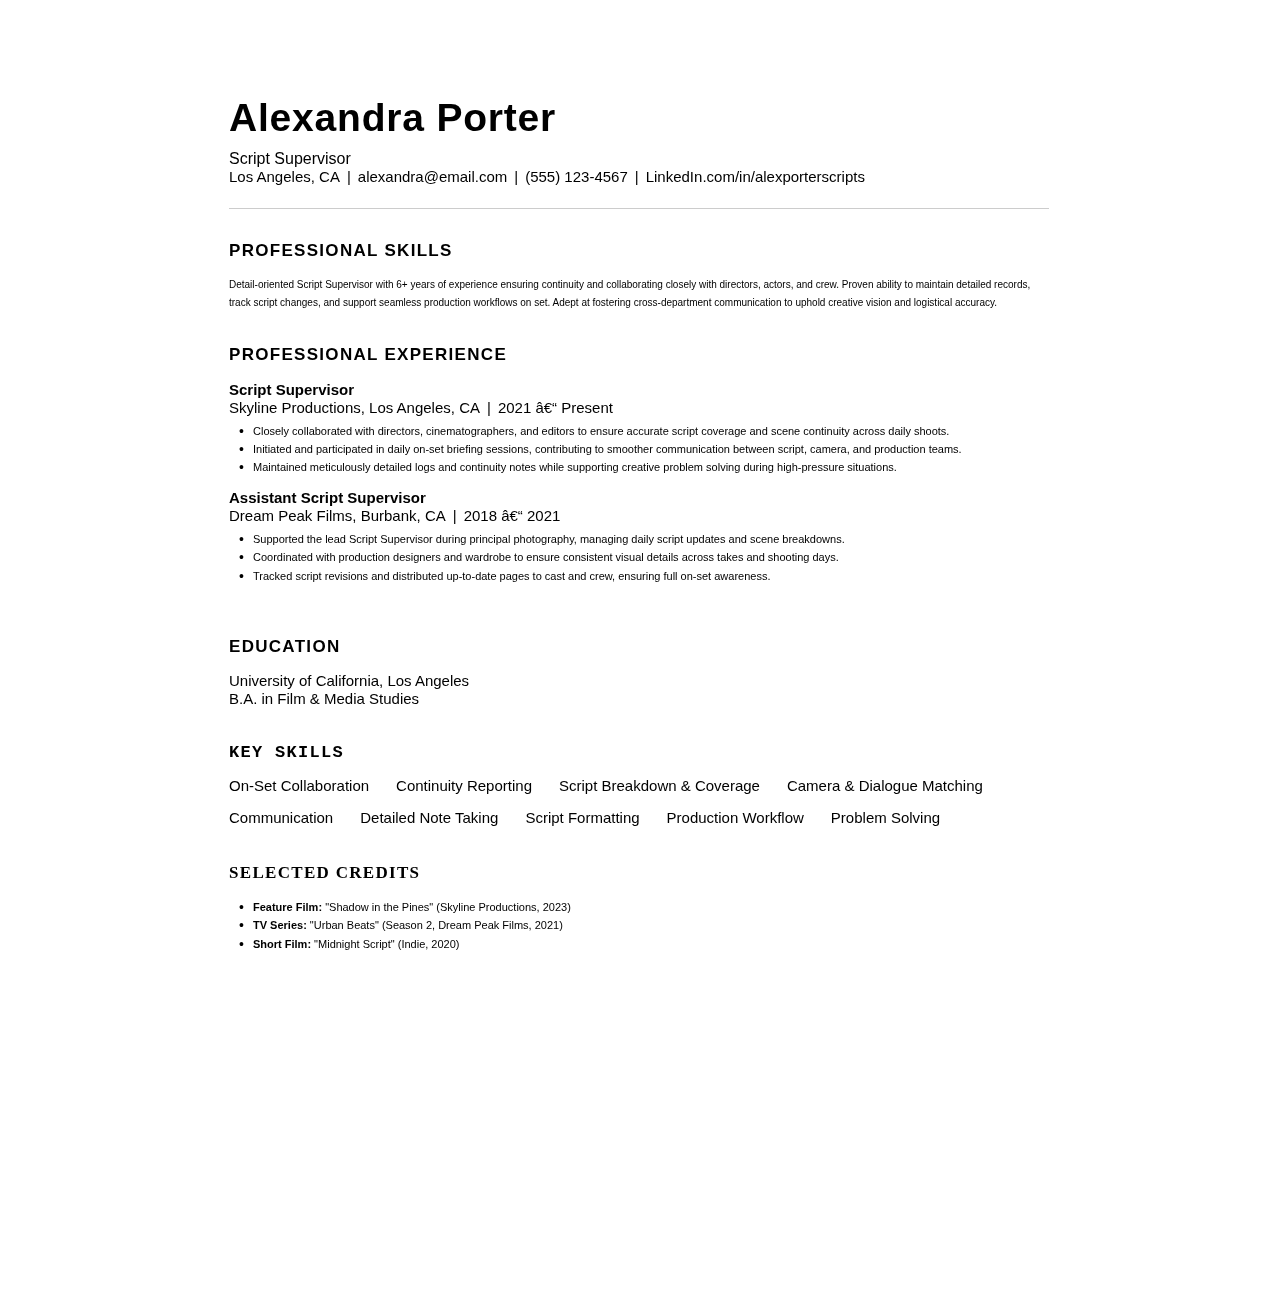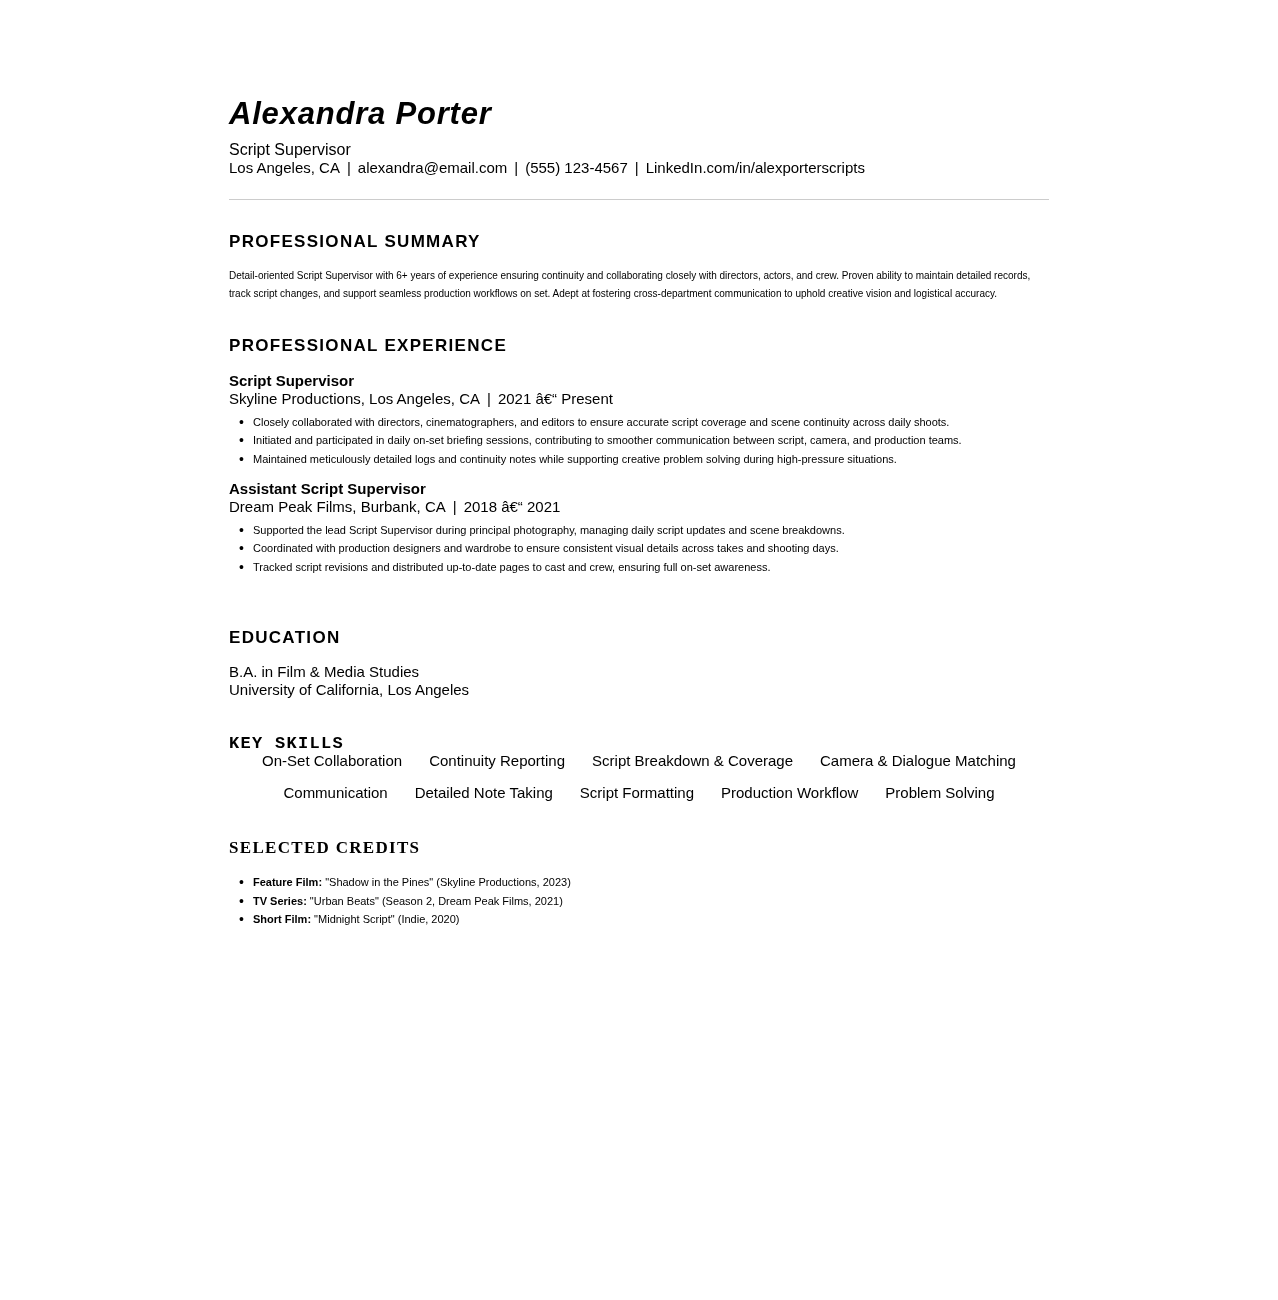--- a/index.html
+++ b/index.html
@@ -10,25 +10,24 @@
     font-family: "Liberation Sans", "DejaVu Sans", sans-serif;
     color: #000000;
     overflow: hidden;
   }
   .page {
     width: 820px;
     margin-left: 229px;
     padding-top: 97px;
   }
   .name {
-    font-size: 31px;
+    font-size: 39px;
     font-weight: bold;
     letter-spacing: 0.8px;
     line-height: 1.1;
-    font-style: italic;
   }
   .job-headline {
     font-size: 16px;
     margin-top: 10px;
     line-height: 1.15;
   }
   .contact {
     font-size: 15px;
     line-height: 1.15;
   }
@@ -81,41 +80,40 @@
     left: -14px;
     font-size: 14px;
   }
   .edu-block { margin-top: 15px; }
   .edu-line { font-size: 15px; line-height: 18px; }
   .skills-wrap {
     display: flex;
     flex-wrap: wrap;
     column-gap: 27px;
     row-gap: 17px;
-    margin-top: 0;
+    margin-top: 16px;
     width: 820px;
-    justify-content: center;
   }
   .skill-item { font-size: 15px; line-height: 15px; white-space: nowrap; }
   ul.credits { margin-top: 15px; }
   .credit-label { font-weight: bold; }
 </style>
 </head>
 <body>
 
 <div class="page">
 
   <div class="name">Alexandra Porter</div>
   <div class="job-headline">Script Supervisor</div>
   <div class="contact">
     <span>Los Angeles, CA</span><span class="sep">|</span><span>alexandra@email.com</span><span class="sep">|</span><span>(555) 123-4567</span><span class="sep">|</span><span>LinkedIn.com/in/alexporterscripts</span>
   </div>
   <hr class="divider">
 
-  <div class="section-heading mt-summary">PROFESSIONAL SUMMARY</div>
+  <div class="section-heading mt-summary">PROFESSIONAL SKILLS</div>
   <p class="body-text summary-text">Detail-oriented Script Supervisor with 6+ years of experience ensuring continuity and collaborating closely with directors, actors, and crew. Proven ability to maintain detailed records, track script changes, and support seamless production workflows on set. Adept at fostering cross-department communication to uphold creative vision and logistical accuracy.</p>
 
   <div class="section-heading mt-exp">PROFESSIONAL EXPERIENCE</div>
 
   <div class="job">
     <div class="job-title">Script Supervisor</div>
     <div class="job-meta">
       <span>Skyline Productions, Los Angeles, CA</span><span class="sep">|</span><span>2021 â€“ Present</span>
     </div>
     <ul class="bullets">
@@ -132,22 +130,22 @@
     </div>
     <ul class="bullets">
       <li>Supported the lead Script Supervisor during principal photography, managing daily script updates and scene breakdowns.</li>
       <li>Coordinated with production designers and wardrobe to ensure consistent visual details across takes and shooting days.</li>
       <li>Tracked script revisions and distributed up-to-date pages to cast and crew, ensuring full on-set awareness.</li>
     </ul>
   </div>
 
   <div class="section-heading mt-edu">EDUCATION</div>
   <div class="edu-block">
+    <div class="edu-line">University of California, Los Angeles</div>
     <div class="edu-line">B.A. in Film &amp; Media Studies</div>
-    <div class="edu-line">University of California, Los Angeles</div>
   </div>
 
   <div class="section-heading mt-skills">KEY SKILLS</div>
   <div class="skills-wrap">
     <span class="skill-item">On-Set Collaboration</span>
     <span class="skill-item">Continuity Reporting</span>
     <span class="skill-item">Script Breakdown &amp; Coverage</span>
     <span class="skill-item">Camera &amp; Dialogue Matching</span>
     <span class="skill-item">Communication</span>
     <span class="skill-item">Detailed Note Taking</span>

